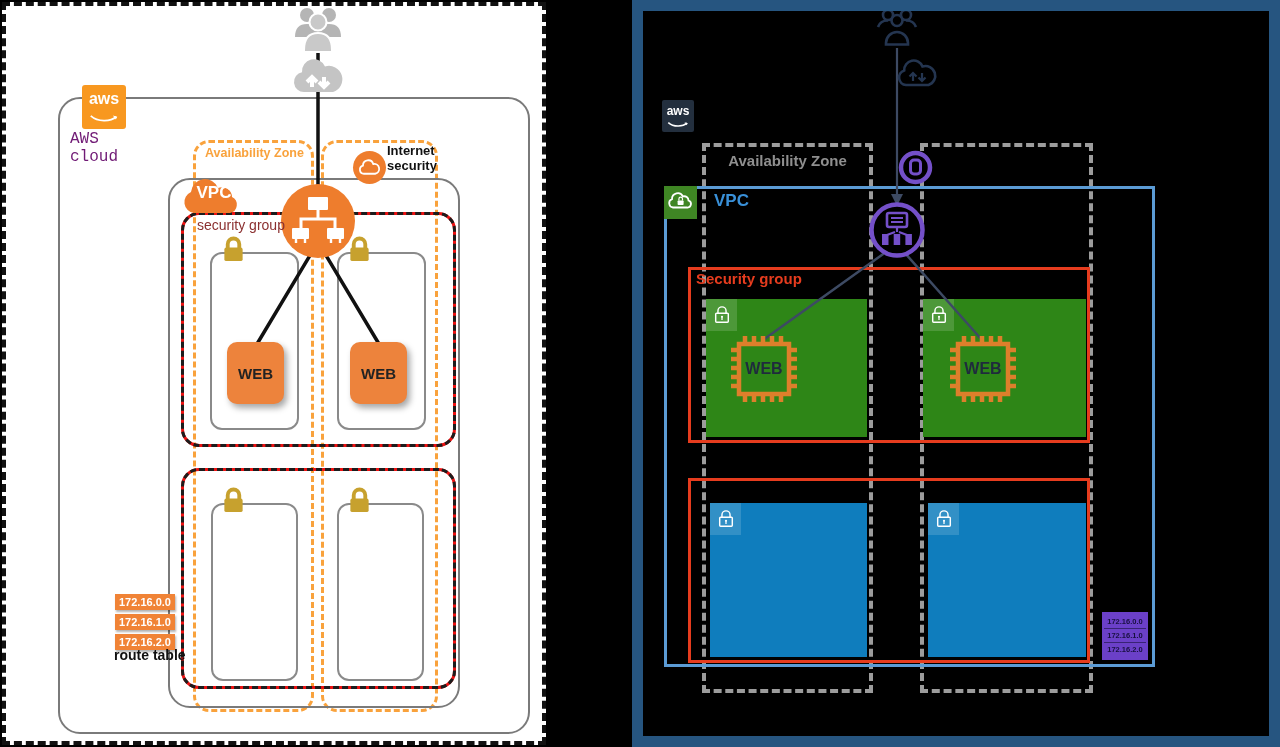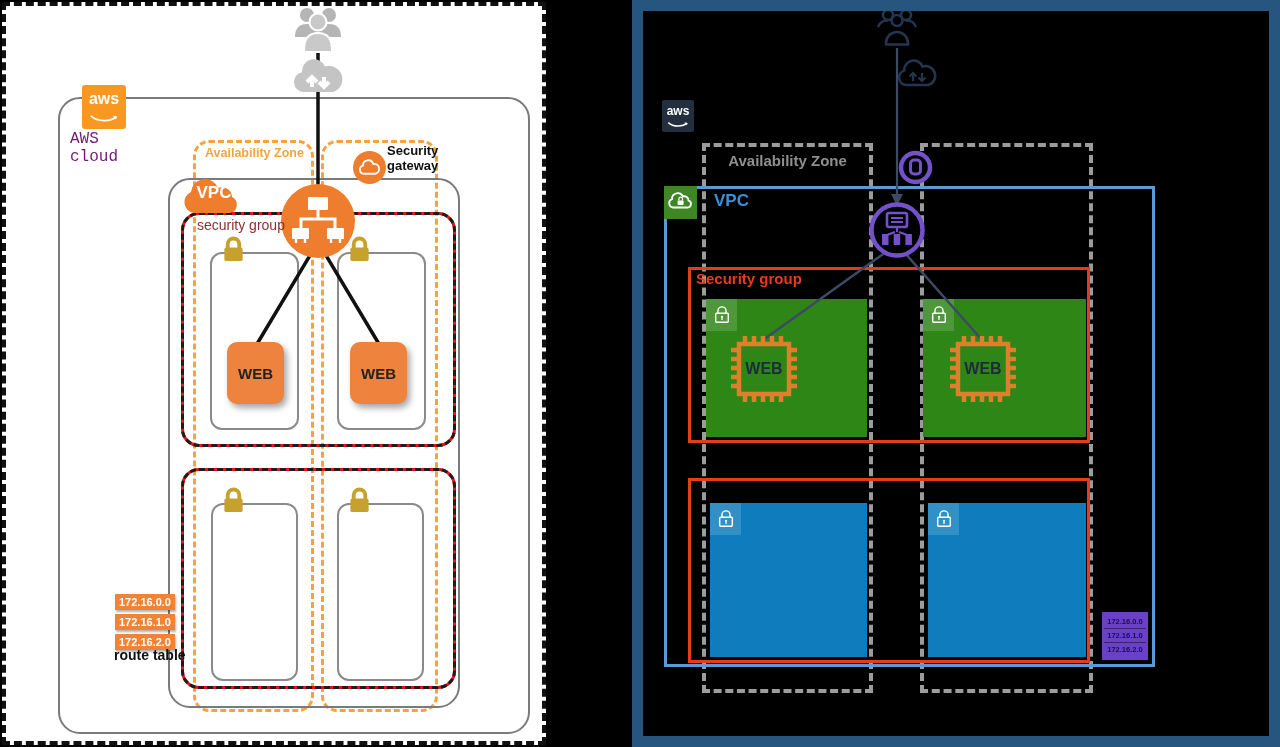--- a/index.html
+++ b/index.html
@@ -159,22 +159,22 @@
       </svg>
       <div class="vpc-txt">VPC</div>
     </div>
 
     <div class="igw-old abs">
       <svg width="25" height="18" viewBox="0 0 33 24">
         <path d="M9 21 a5.5 5.5 0 0 1 -1.2 -10.8 A7 7 0 0 1 21.5 8 a5.5 5.5 0 0 1 2.5 13 z" fill="none" stroke="#fff" stroke-width="2.4"></path>
       </svg>
     </div>
     <div class="igw-old-label abs">
-      <div>Security</div>
-      <div>gateway</div>
+      <div>Internet</div>
+      <div>security</div>
     </div>
 
     <div class="elb-old abs">
       <svg width="74" height="74" viewBox="0 0 74 74">
         <rect x="27" y="13" width="20" height="13" rx="1" fill="#fff"></rect>
         <path d="M37 26 v9 M20 44 v-9 h34 v9" stroke="#fff" stroke-width="3" fill="none"></path>
         <rect x="11" y="44" width="17" height="11" rx="1" fill="#fff"></rect>
         <rect x="46" y="44" width="17" height="11" rx="1" fill="#fff"></rect>
         <path d="M15 55 v4 M24 55 v4 M50 55 v4 M59 55 v4" stroke="#fff" stroke-width="2.4"></path>
       </svg>

